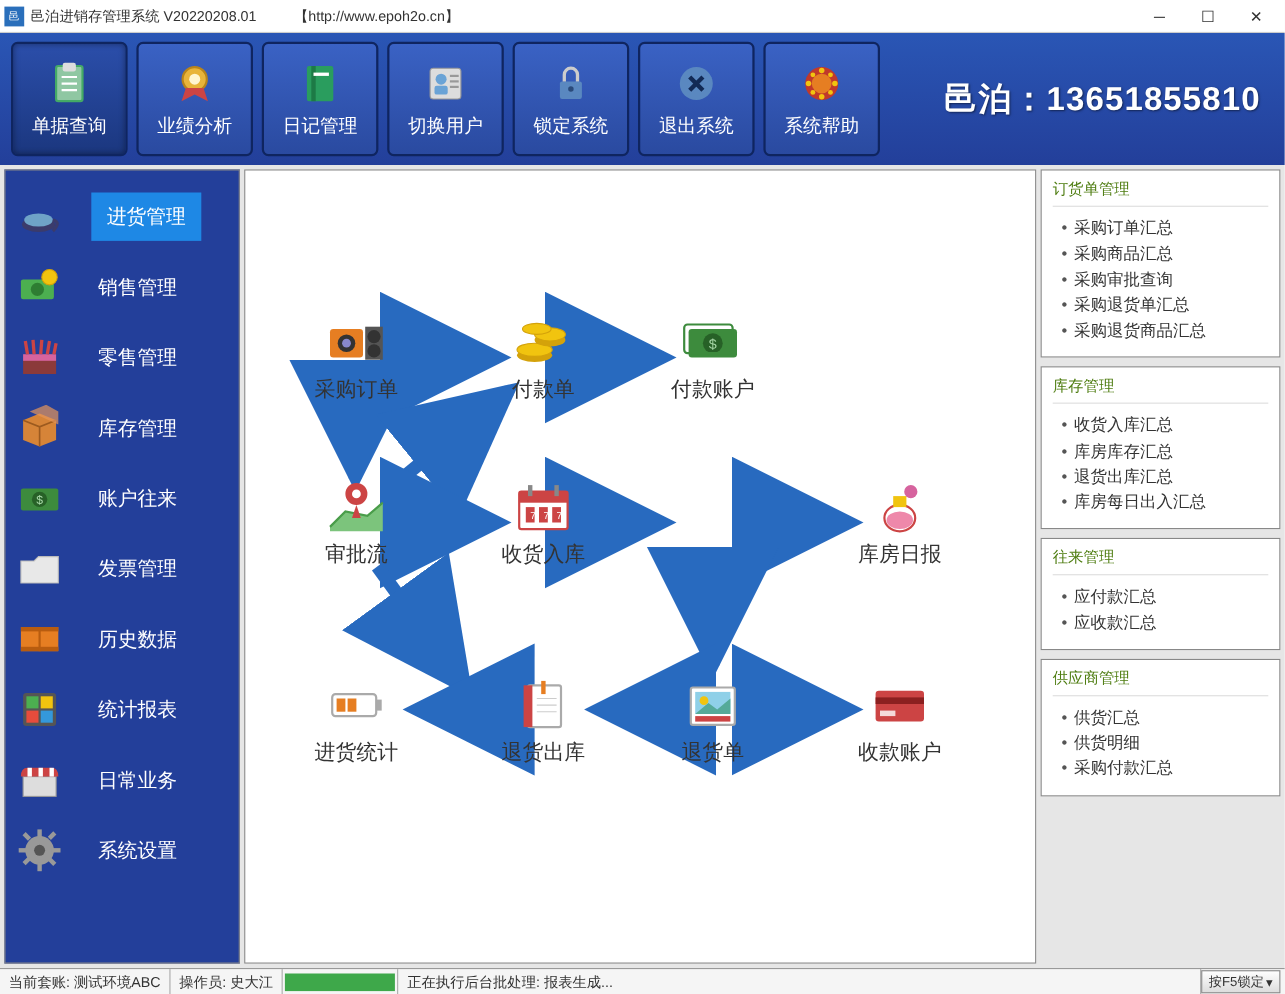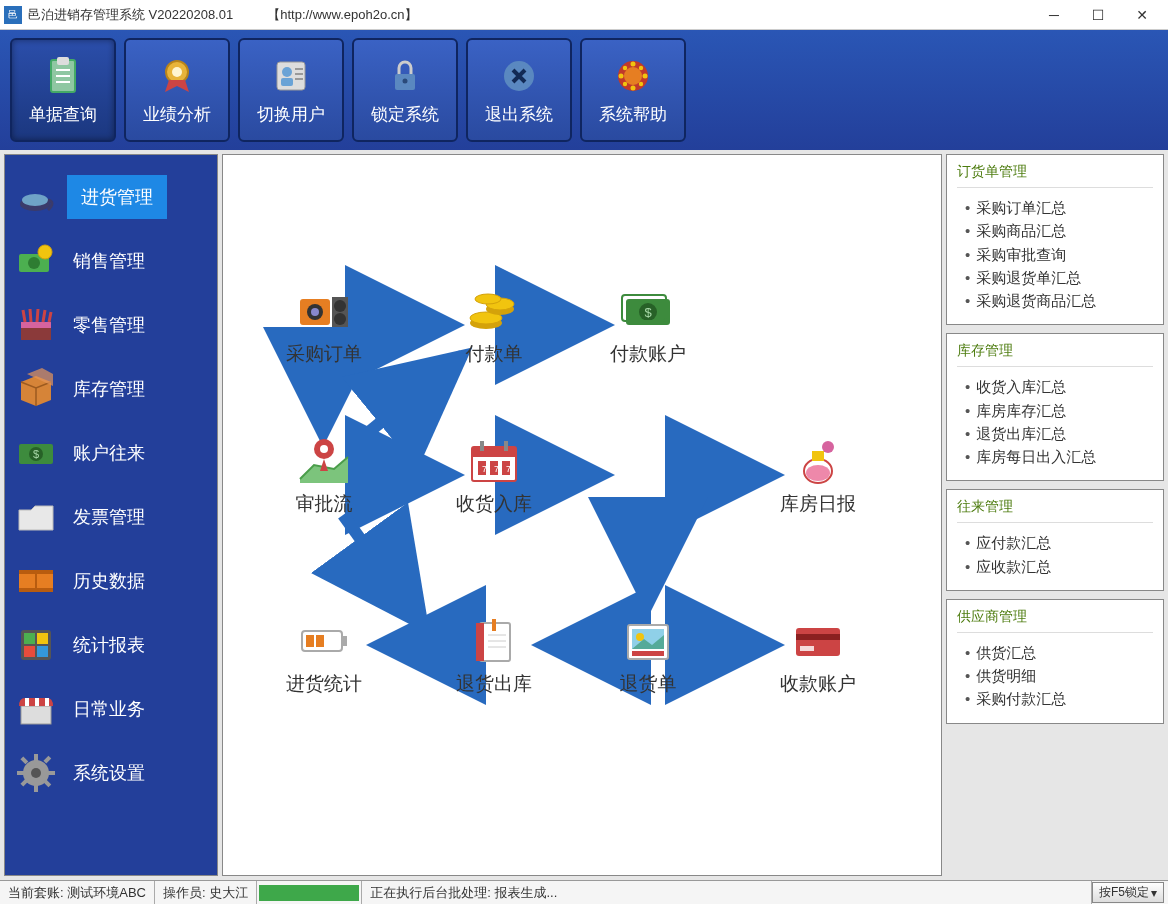--- a/index.html
+++ b/index.html
@@ -17,21 +17,21 @@
 .ribbon { height: 120px; background: linear-gradient(#2a56b5,#233f9a); display:flex; align-items:center; padding: 8px 10px; gap: 8px; }
 .ribbon-btn { width: 106px; height: 104px; border: 2px solid #0f2560; border-radius: 6px; background: linear-gradient(#3a62c4,#2a4aa0); display:flex; flex-direction:column; align-items:center; justify-content:center; gap:6px; color:#fff; cursor:pointer; }
 .ribbon-btn.active { background: linear-gradient(#2b4eaa,#1b377f); box-shadow: inset 0 0 6px rgba(0,0,0,.4); }
 .ribbon-btn .ric { width:48px; height:42px; display:flex;align-items:center;justify-content:center; }
 .ribbon-btn .lbl { font-size:17px; font-weight:400; }
 .ribbon .brand { margin-left:auto; color:#fff; font-size:30px; font-weight:600; padding-right:12px; letter-spacing:1px; text-shadow:1px 1px 2px rgba(0,0,0,.5);}
 
 
 .content { display:flex; height: calc(904px - 30px - 120px - 24px); background:#e6e6e6; padding:4px; gap:4px; }
 .sidebar { width: 214px; background:#233f9a; border:1px solid #888; display:flex; flex-direction:column; padding:10px 4px; }
-.side-item { height: 64px; display:flex; align-items:center; gap:10px; color:#fff; font-size:18px; cursor:pointer; padding-left:6px;}
+.side-item { height: 64px; display:flex; align-items:center; gap:26px; color:#fff; font-size:18px; cursor:pointer; padding-left:6px;}
 .side-item.active .side-lbl { background:#1e88e5; padding:10px 14px; }
 .side-item .side-ic { width:42px; height:42px; display:flex;align-items:center;justify-content:center; }
 .side-item .side-lbl { padding:10px 6px; }
 
 .canvas { flex:1; background:#fff; border:1px solid #888; position:relative; }
 .node { position:absolute; width:90px; text-align:center; cursor:pointer; }
 .node .nic { width:60px; height:52px; margin:0 auto 4px; display:flex;align-items:center;justify-content:center; }
 .node .nlbl { font-size:19px; color:#333; }
 
 .rpanel { width: 218px; display:flex; flex-direction:column; gap:8px; }
@@ -78,20 +78,30 @@
   </div>
   <div class="ribbon-btn">
     <div class="ric">
         <svg width="40" height="40">
           <circle cx="20" cy="16" r="11" fill="#e8b43a" stroke="#b8841a" stroke-width="2"></circle>
           <circle cx="20" cy="16" r="5" fill="#fff5d0"></circle>
           <path d="M12 24 L8 36 L20 30 L32 36 L28 24" fill="#c44"></path>
         </svg>
       </div>
     <div class="lbl">业绩分析</div>
+  </div>
+  <div class="ribbon-btn">
+    <div class="ric">
+        <svg width="40" height="40">
+          <rect x="8" y="4" width="24" height="32" rx="2" fill="#2a9d5e"></rect>
+          <rect x="12" y="4" width="4" height="32" fill="#1d7a46"></rect>
+          <rect x="14" y="10" width="14" height="3" fill="#fff"></rect>
+        </svg>
+      </div>
+    <div class="lbl">日记管理</div>
   </div>
   <div class="ribbon-btn">
     <div class="ric">
         <svg width="40" height="40">
           <rect x="6" y="6" width="28" height="28" rx="3" fill="#ddd" stroke="#999"></rect>
           <circle cx="16" cy="16" r="5" fill="#6aa3d6"></circle>
           <rect x="10" y="22" width="12" height="8" rx="2" fill="#6aa3d6"></rect>
           <rect x="24" y="12" width="8" height="2" fill="#999"></rect>
           <rect x="24" y="17" width="8" height="2" fill="#999"></rect>
           <rect x="24" y="22" width="8" height="2" fill="#999"></rect>
@@ -130,20 +140,21 @@
             <circle cx="32" cy="20" r="2.5"></circle>
             <circle cx="12" cy="12" r="2.2"></circle>
             <circle cx="28" cy="12" r="2.2"></circle>
             <circle cx="12" cy="28" r="2.2"></circle>
             <circle cx="28" cy="28" r="2.2"></circle>
           </g>
         </svg>
       </div>
     <div class="lbl">系统帮助</div>
   </div>
+  <div class="brand">邑泊：13651855810</div>
 </div>
 
 <div class="content">
 
   <div class="sidebar">
     <div class="side-item active">
       <div class="side-ic">
           <svg width="42" height="42">
             <ellipse cx="20" cy="28" rx="15" ry="7" fill="#3b3b6b"></ellipse>
             <ellipse cx="20" cy="24" rx="13" ry="6" fill="#6fa3c7"></ellipse>

